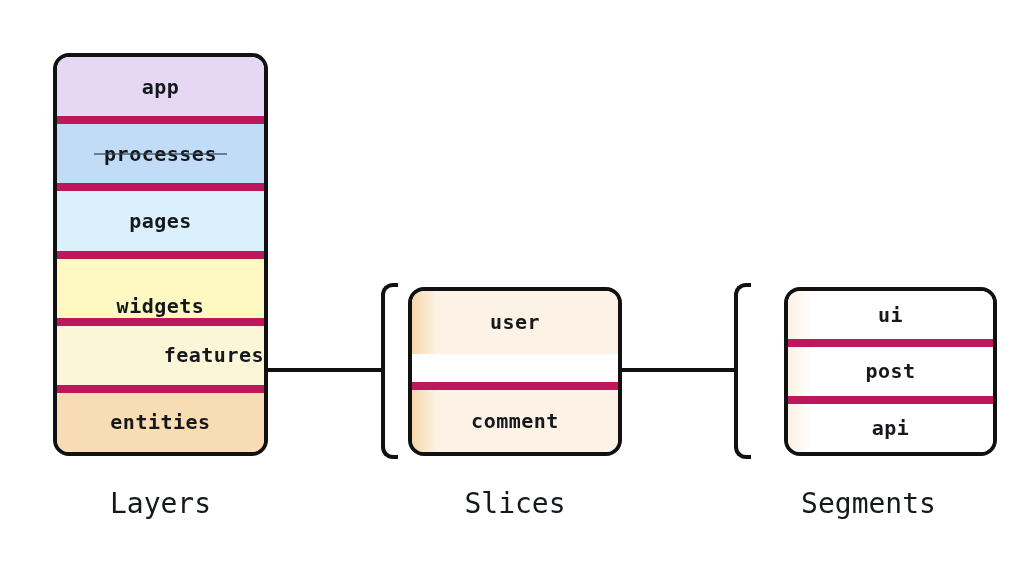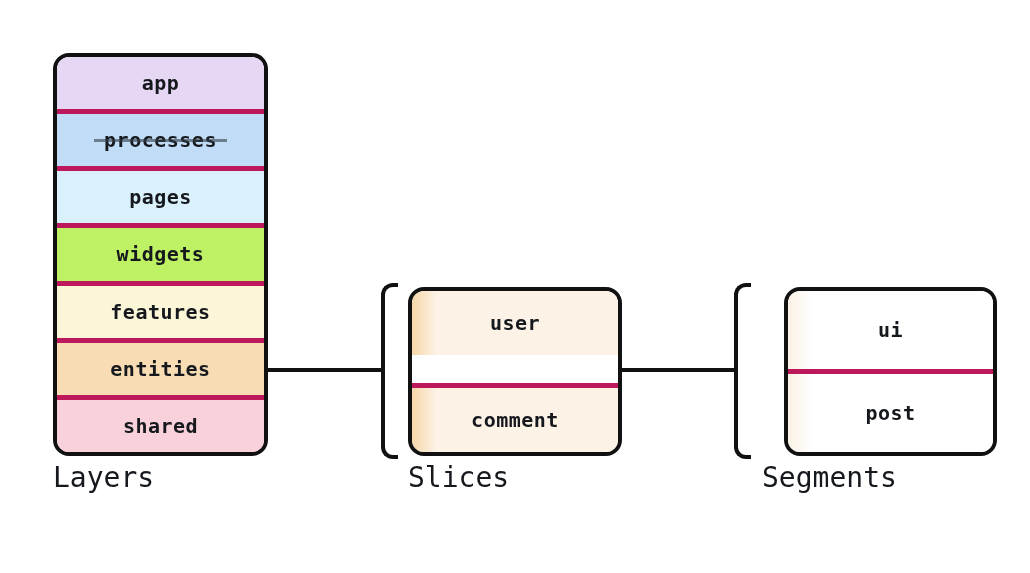--- a/index.html
+++ b/index.html
@@ -20,21 +20,21 @@
     flex-direction: column;
     overflow: hidden;
     background: #ffffff;
   }
   .row {
     flex: 1;
     display: flex;
     align-items: center;
     justify-content: center;
   }
-  .row + .row { border-top: 5px solid #be185d; }
+  .row + .row { border-top: 8px solid #be185d; }
   .row-text {
     position: relative;
     font-weight: bold;
     font-size: 20px;
     letter-spacing: 0.5px;
     color: #15181c;
     white-space: nowrap;
   }
   .strike::after {
     content: "";
@@ -70,21 +70,22 @@
     border: 4px solid #111111;
     border-right: none;
     border-radius: 12px 0 0 12px;
     background: transparent;
   }
   .b1 { left: 381px; }
   .b2 { left: 734px; }
 
   .col-label {
     position: absolute;
-    top: 461px;
+    top: 487px;
+    text-align: center;
     font-size: 28px;
     font-weight: normal;
     color: #15181c;
     white-space: nowrap;
   }
   .lbl-layers   { left: 53px;  width: 215px; }
   .lbl-slices   { left: 408px; width: 214px; }
   .lbl-segments { left: 762px; width: 213px; }
 </style>
 </head>
@@ -95,31 +96,28 @@
   <div class="stack layers">
     <div class="row" style="background: rgb(230, 216, 245);">
       <span class="row-text">app</span>
     </div>
     <div class="row" style="background: rgb(192, 220, 247);">
       <span class="row-text strike">processes</span>
     </div>
     <div class="row" style="background: rgb(218, 241, 251); text-align: right;">
       <span class="row-text">pages</span>
     </div>
-    <div class="row" style="background: #bef264;">
+    <div class="row" style="background: #fef9c3; align-items: flex-end;">
       <span class="row-text">widgets</span>
     </div>
-    <div class="row" style="background: rgb(251, 246, 216);">
+    <div class="row" style="background: rgb(251, 246, 216); justify-content: flex-end;">
       <span class="row-text">features</span>
     </div>
     <div class="row" style="background: rgb(248, 220, 179);">
       <span class="row-text">entities</span>
-    </div>
-    <div class="row" style="background: rgb(249, 209, 218);">
-      <span class="row-text">shared</span>
     </div>
   </div>
 
   <div class="connector c1" style="background: rgb(17, 17, 17);"></div>
 
   <div class="bracket b1" style="border-color: rgb(17, 17, 17);"></div>
 
   <div class="stack slices">
     <div class="row slice-row" style="--bg: #fcf2e5; --accent: #f6d8ab;">
       <span class="row-text">user</span>
@@ -133,19 +131,22 @@
 
   <div class="bracket b2" style="border-color: rgb(17, 17, 17);"></div>
 
   <div class="stack segments">
     <div class="row segment-row" style="--bg: #ffffff; --accent: #fbf2e6;">
       <span class="row-text">ui</span>
     </div>
     <div class="row segment-row" style="--bg: #ffffff; --accent: #fbf2e6;">
       <span class="row-text">post</span>
     </div>
+    <div class="row segment-row" style="--bg: #ffffff; --accent: #fbf2e6;">
+      <span class="row-text">api</span>
+    </div>
   </div>
 
   <div class="col-label lbl-layers">Layers</div>
   <div class="col-label lbl-segments">Segments</div>
   <div class="col-label lbl-slices">Slices</div>
 
 </div>
 
 </body></html>

